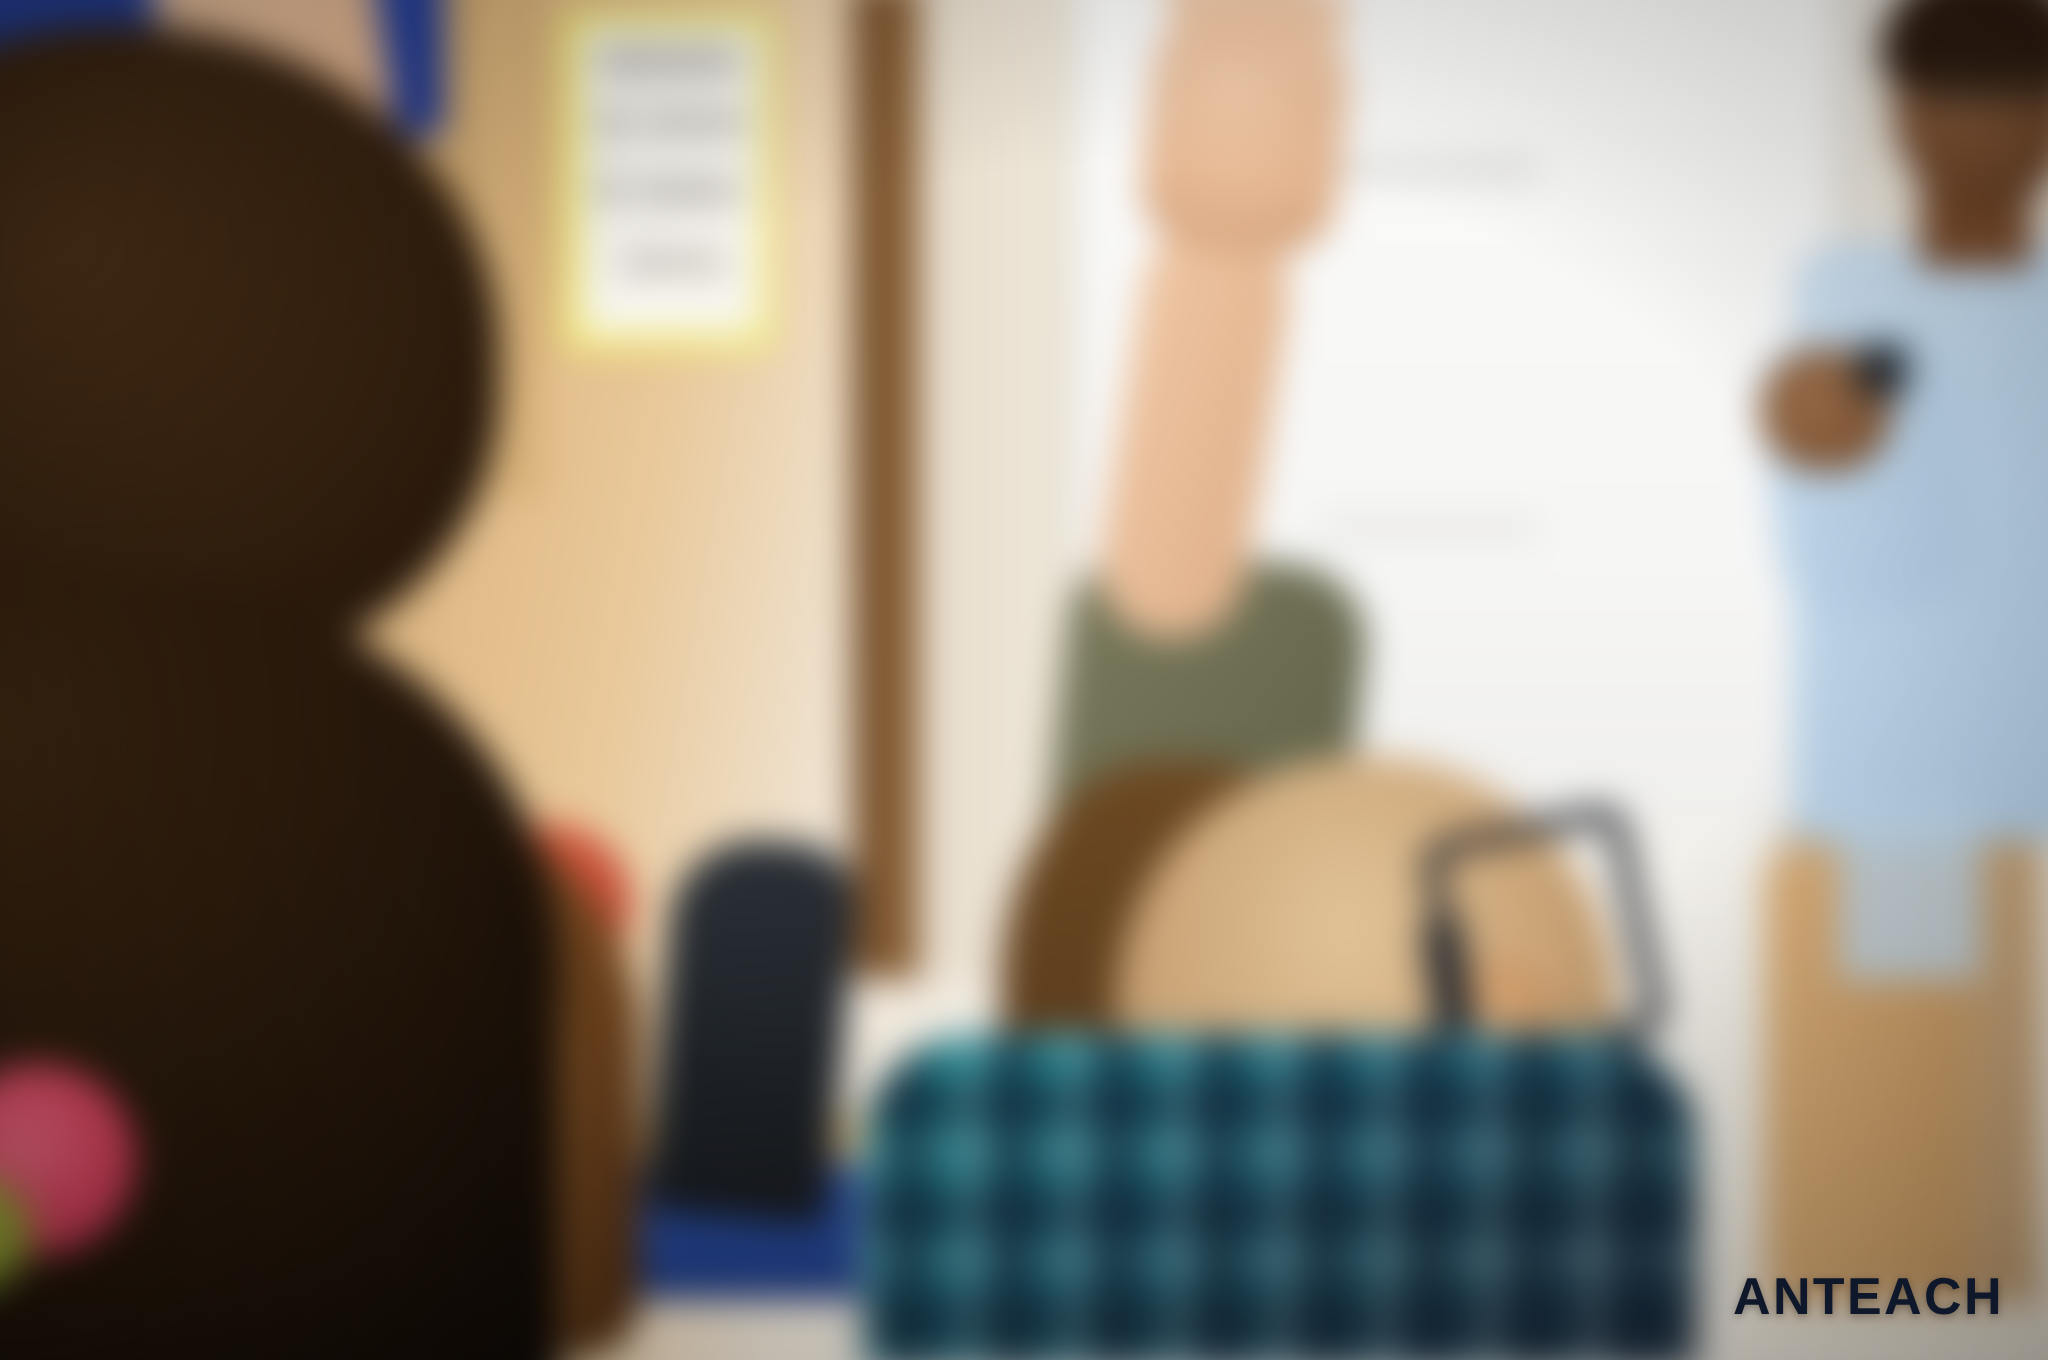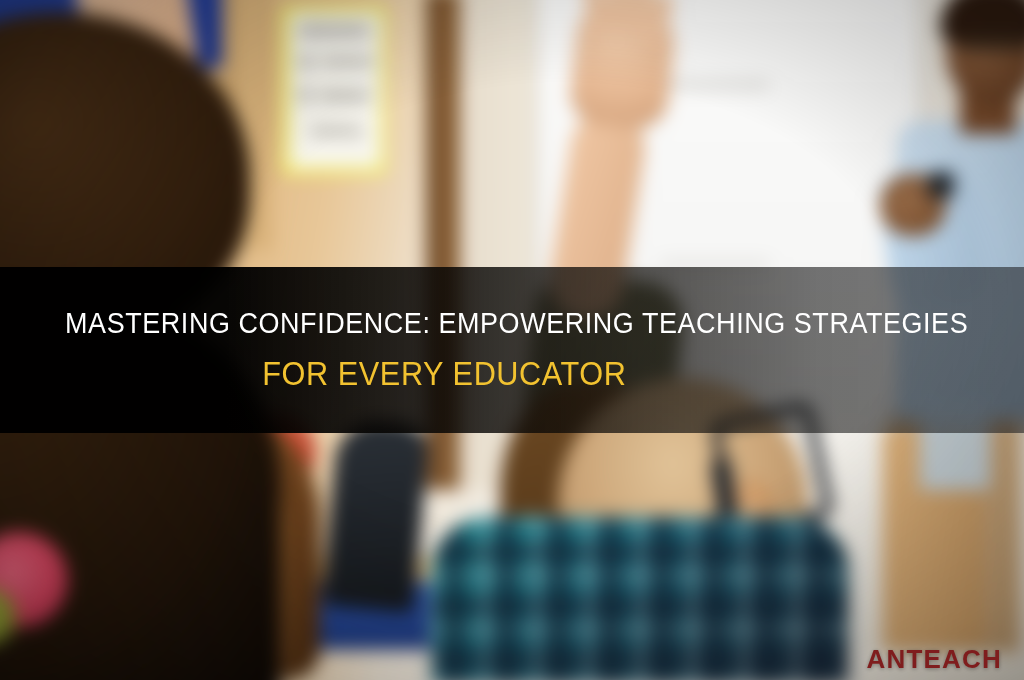--- a/index.html
+++ b/index.html
@@ -342,22 +342,22 @@
     padding-left:282px;
     text-transform:uppercase;
     transform:scaleX(.93);
     transform-origin:left center;
     white-space:nowrap;
   }
 
   
   .watermark {
     position:absolute;
-    right:22px; bottom:5px;
-    color:#7f1d1d;
+    right:22px; bottom:16px;
+    color:#0f172a;
     font-size:26px;
     font-weight:700;
     letter-spacing:1.2px;
     text-transform:uppercase;
     text-shadow:0 1px 4px rgba(0,0,0,.35);
   }
 </style>
 </head>
 <body>
 
@@ -436,20 +436,16 @@
       <div class="l boy-ear"></div>
       <div class="l boy-glasses"></div>
       <div class="l boy-glasses-arm"></div>
       <div class="l boy-shoulder"></div>
       <div class="l plaid"></div>
 
     </div>
     <div class="vignette"></div>
   </div>
 
-  <div class="banner">
-    <div class="headline-1">MASTERING CONFIDENCE: EMPOWERING TEACHING STRATEGIES</div>
-    <div class="headline-2">FOR EVERY EDUCATOR</div>
-  </div>
 
   <div class="watermark">ANTEACH</div>
 
 </div>
 
 </body></html>

